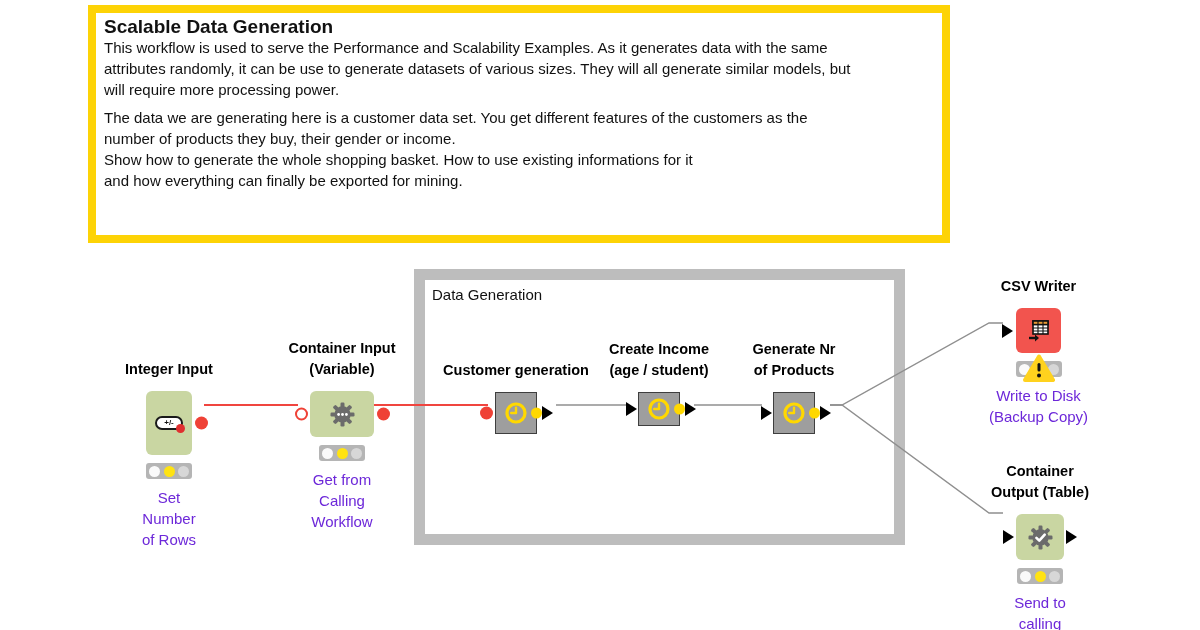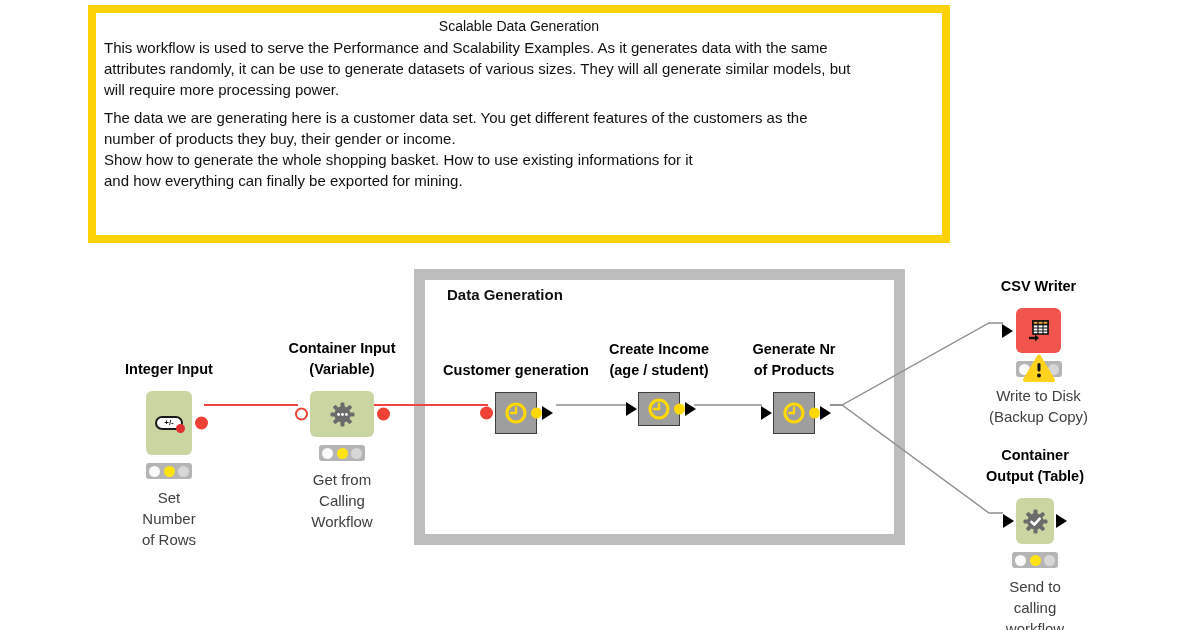--- a/index.html
+++ b/index.html
@@ -2,47 +2,47 @@
 <html><head>
 <meta charset="utf-8">
 <style>
   html,body{margin:0;padding:0;background:#fff;}
   .canvas{position:relative;width:1200px;height:630px;background:#ffffff;overflow:hidden;
           font-family:"Liberation Sans",sans-serif;color:#111;}
 
   
   .annotation{position:absolute;left:88px;top:5px;width:862px;height:238px;box-sizing:border-box;
               border:8px solid #fdd306;background:#fff;padding:3px 8px;z-index:4;}
-  .ann-title{font-size:14px;font-weight:normal;line-height:21px;white-space:pre-line;text-align:center;}
+  .ann-title{font-size:19px;font-weight:bold;line-height:21px;white-space:pre-line;}
   .ann-p{font-size:15px;line-height:21px;white-space:pre-line;}
   .ann-p1{}
   .ann-p2{margin-top:7px;}
 
   
   .meta-container{position:absolute;left:414px;top:269px;width:491px;height:276px;box-sizing:border-box;
                   border:11px solid #bdbdbd;background:#fff;z-index:1;}
-  .meta-container-label{font-size:15px;line-height:20px;padding:5px 22px;color:#111;font-weight:bold;}
+  .meta-container-label{font-size:15px;line-height:20px;padding:5px 7px;color:#111;}
 
   
   .edges{position:absolute;left:0;top:0;width:1200px;height:630px;z-index:2;pointer-events:none;}
   .edge-red{stroke:#f0453f;stroke-width:2;fill:none;}
   .edge-gray{stroke:#8f8f8f;stroke-width:1.4;fill:none;}
 
   
   .node{position:absolute;z-index:3;margin-top:8px;}
   .node-body{position:relative;width:100%;height:100%;display:flex;align-items:center;justify-content:center;}
   .green{background:#c9d6a2;border-radius:6px;}
   .meta-node{background:#9e9e9e;border:1.5px solid #3e3e3e;box-sizing:border-box;}
   .red-node{background:#f2544e;border-radius:6px;}
 
   .node-title{position:absolute;bottom:calc(100% + 11px);left:50%;transform:translateX(-50%);
               width:max-content;text-align:center;font-size:14.5px;font-weight:bold;line-height:21px;
               white-space:pre-line;color:#000;}
   .node-label{position:absolute;top:calc(100% + 32px);left:50%;transform:translateX(-50%);
-              width:max-content;text-align:center;font-size:15px;line-height:21px;white-space:pre-line;color:#404040;}
+              width:max-content;text-align:center;font-size:15px;line-height:21px;white-space:pre-line;color:#6d28d9;}
 
   .traffic-light{position:absolute;top:calc(100% + 8px);left:50%;transform:translateX(-50%);
                  width:46px;height:16px;background:#b5b5b5;border-radius:3px;box-sizing:border-box;
                  display:flex;align-items:center;justify-content:space-between;padding:0 3px;}
   .tl-dot{width:11px;height:11px;border-radius:50%;}
   .tl-red-off{background:#fafafa;}
   .tl-yellow-on{background:#ffe312;}
   .tl-green-off{background:#d7d7d7;}
 
   .warning-badge{position:absolute;top:calc(100% + 1px);left:50%;transform:translateX(-50%);z-index:5;}
@@ -227,21 +227,21 @@
       <svg width="32" height="29" viewBox="0 0 32 29">
         <path d="M16 2.5 L30 26 H2 Z" fill="#ffd21e" stroke="#ffd21e" stroke-width="4" stroke-linejoin="round"></path>
         <rect x="14.5" y="9" width="3" height="8.5" rx="1.5" fill="#111"></rect>
         <circle cx="16" cy="21.5" r="2" fill="#111"></circle>
       </svg>
     </div>
     <div class="node-label">Write to Disk
 (Backup Copy)</div>
   </div>
 
-  <div class="node" style="left:1016px;top:490px;width:38px;height:46px">
+  <div class="node" style="left:1016px;top:506px;width:48px;height:46px">
     <div class="node-title">Container
 Output (Table)</div>
     <div class="node-body green">
       <svg width="27" height="27" viewBox="0 0 27 27">
         <g fill="#6b6b6b">
           <g transform="rotate(0 13.5 13.5)">
               <rect x="11.5" y="1.5" width="4" height="5" rx="1.2"></rect>
             </g>
           <g transform="rotate(45 13.5 13.5)">
               <rect x="11.5" y="1.5" width="4" height="5" rx="1.2"></rect>

